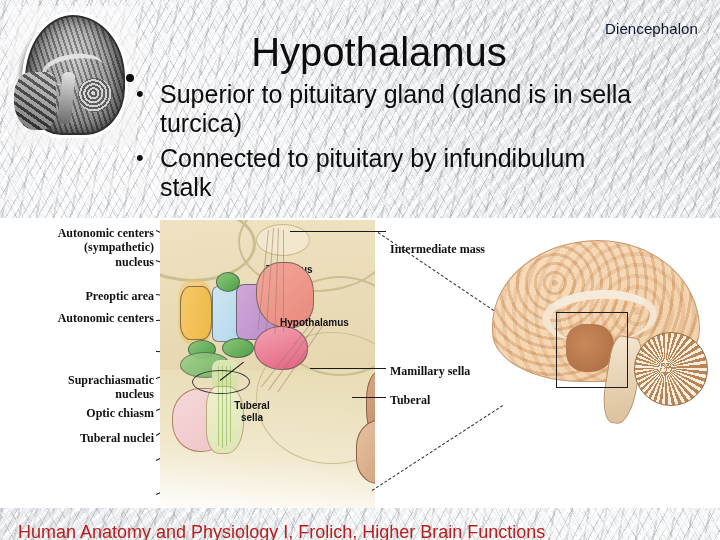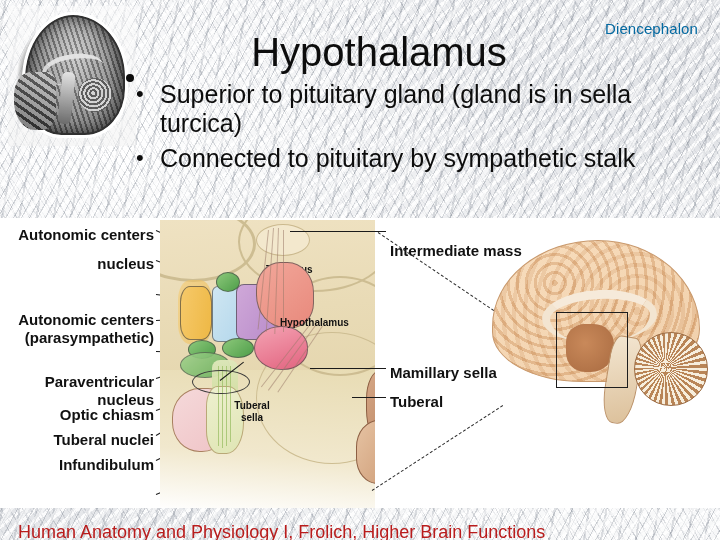--- a/index.html
+++ b/index.html
@@ -78,42 +78,42 @@
     background:
       repeating-linear-gradient(35deg, rgba(40,40,40,.55) 0 3px, rgba(200,200,200,.45) 3px 7px),
       linear-gradient(200deg,#b9b9b9,#3b3b3b);
   }
   #mri .dot{
     position:absolute;right:2px;top:68px;width:8px;height:8px;border-radius:50%;background:#1b1b1b;
   }
 
   
   #diencephalon{
-    right:22px;top:20px;font-size:15px;color:#0369a1;letter-spacing:.1px;
+    right:22px;top:20px;font-size:15px;color:#0f172a;letter-spacing:.1px;
   }
   #title{
     left:0;right:0;top:32px;text-align:center;
     font-size:40px;line-height:1;color:#0d0d0d;font-weight:400;
     padding-left:38px;
   }
   #bullets{
     left:136px;top:80px;width:500px;color:#0d0d0d;
   }
   #bullets .bullet{
     display:flex;align-items:flex-start;font-size:25px;line-height:1.16;margin-bottom:6px;
   }
   #bullets .mark{width:24px;flex:0 0 24px;text-align:left;font-size:22px;line-height:1.28;}
   #bullets .btext{flex:1;}
 
   
   #figure{
     left:0;top:218px;width:720px;height:290px;background:#ffffff;overflow:hidden;
   }
 
-  .lbl{position:absolute;font-size:15px;font-weight:bold;color:#111;line-height:1.18;white-space:nowrap;}
+  .lbl{position:absolute;font-size:12px;font-weight:bold;color:#111;line-height:1.18;white-space:nowrap;font-family:Liberation Serif, serif;}
   .lbl.r{text-align:right;}
   .lead{position:absolute;background:#1a1a1a;height:1px;transform-origin:left center;}
 
   .dash{
     position:absolute;height:0;border-top:1.4px dashed #2b2b2b;transform-origin:left center;
   }
 
   
   #ill{position:absolute;left:160px;top:2px;width:215px;height:288px;overflow:hidden;}
   #ill .tanbg{
@@ -234,43 +234,43 @@
 
   <div class="layer" id="title">Hypothalamus</div>
 
   <div class="layer" id="bullets">
     <div class="bullet">
       <span class="mark">•</span>
       <span class="btext">Superior to pituitary gland (gland is in sella turcica)</span>
     </div>
     <div class="bullet">
       <span class="mark">•</span>
-      <span class="btext">Connected to pituitary by sympathetic stalk</span>
+      <span class="btext">Connected to pituitary by infundibulum stalk</span>
     </div>
   </div>
 
   <div class="layer" id="figure">
 
     <div class="lbl r" style="left:12px;top:8px;width:142px;">
       <div>Autonomic centers</div>
+      <div>(sympathetic)</div>
     </div>
     <div class="lbl r" style="left:12px;top:37px;width:142px;">
       <div>nucleus</div>
     </div>
+    <div class="lbl r" style="left:12px;top:71px;width:142px;">Preoptic area</div>
     <div class="lbl r" style="left:6px;top:93px;width:148px;">
       <div>Autonomic centers</div>
-      <div>(parasympathetic)</div>
     </div>
     <div class="lbl r" style="left:12px;top:155px;width:142px;">
-      <div>Paraventricular</div>
+      <div>Suprachiasmatic</div>
       <div>nucleus</div>
     </div>
     <div class="lbl r" style="left:12px;top:213px;width:142px;">Tuberal nuclei</div>
     <div class="lbl r" style="left:12px;top:188px;width:142px;">Optic chiasm</div>
-    <div class="lbl r" style="left:12px;top:238px;width:142px;">Infundibulum</div>
 
     <div class="lead" style="left:156px;top:12px;width:64px;transform:rotate(24deg);"></div>
     <div class="lead" style="left:156px;top:42px;width:72px;transform:rotate(20deg);"></div>
     <div class="lead" style="left:156px;top:76px;width:62px;transform:rotate(7deg);"></div>
     <div class="lead" style="left:156px;top:102px;width:68px;transform:rotate(-3deg);"></div>
     <div class="lead" style="left:156px;top:133px;width:66px;transform:rotate(2deg);"></div>
     <div class="lead" style="left:156px;top:160px;width:76px;transform:rotate(-18deg);"></div>
     <div class="lead" style="left:156px;top:192px;width:78px;transform:rotate(-20deg);"></div>
     <div class="lead" style="left:156px;top:217px;width:84px;transform:rotate(-30deg);"></div>
     <div class="lead" style="left:156px;top:242px;width:80px;transform:rotate(-26deg);"></div>

